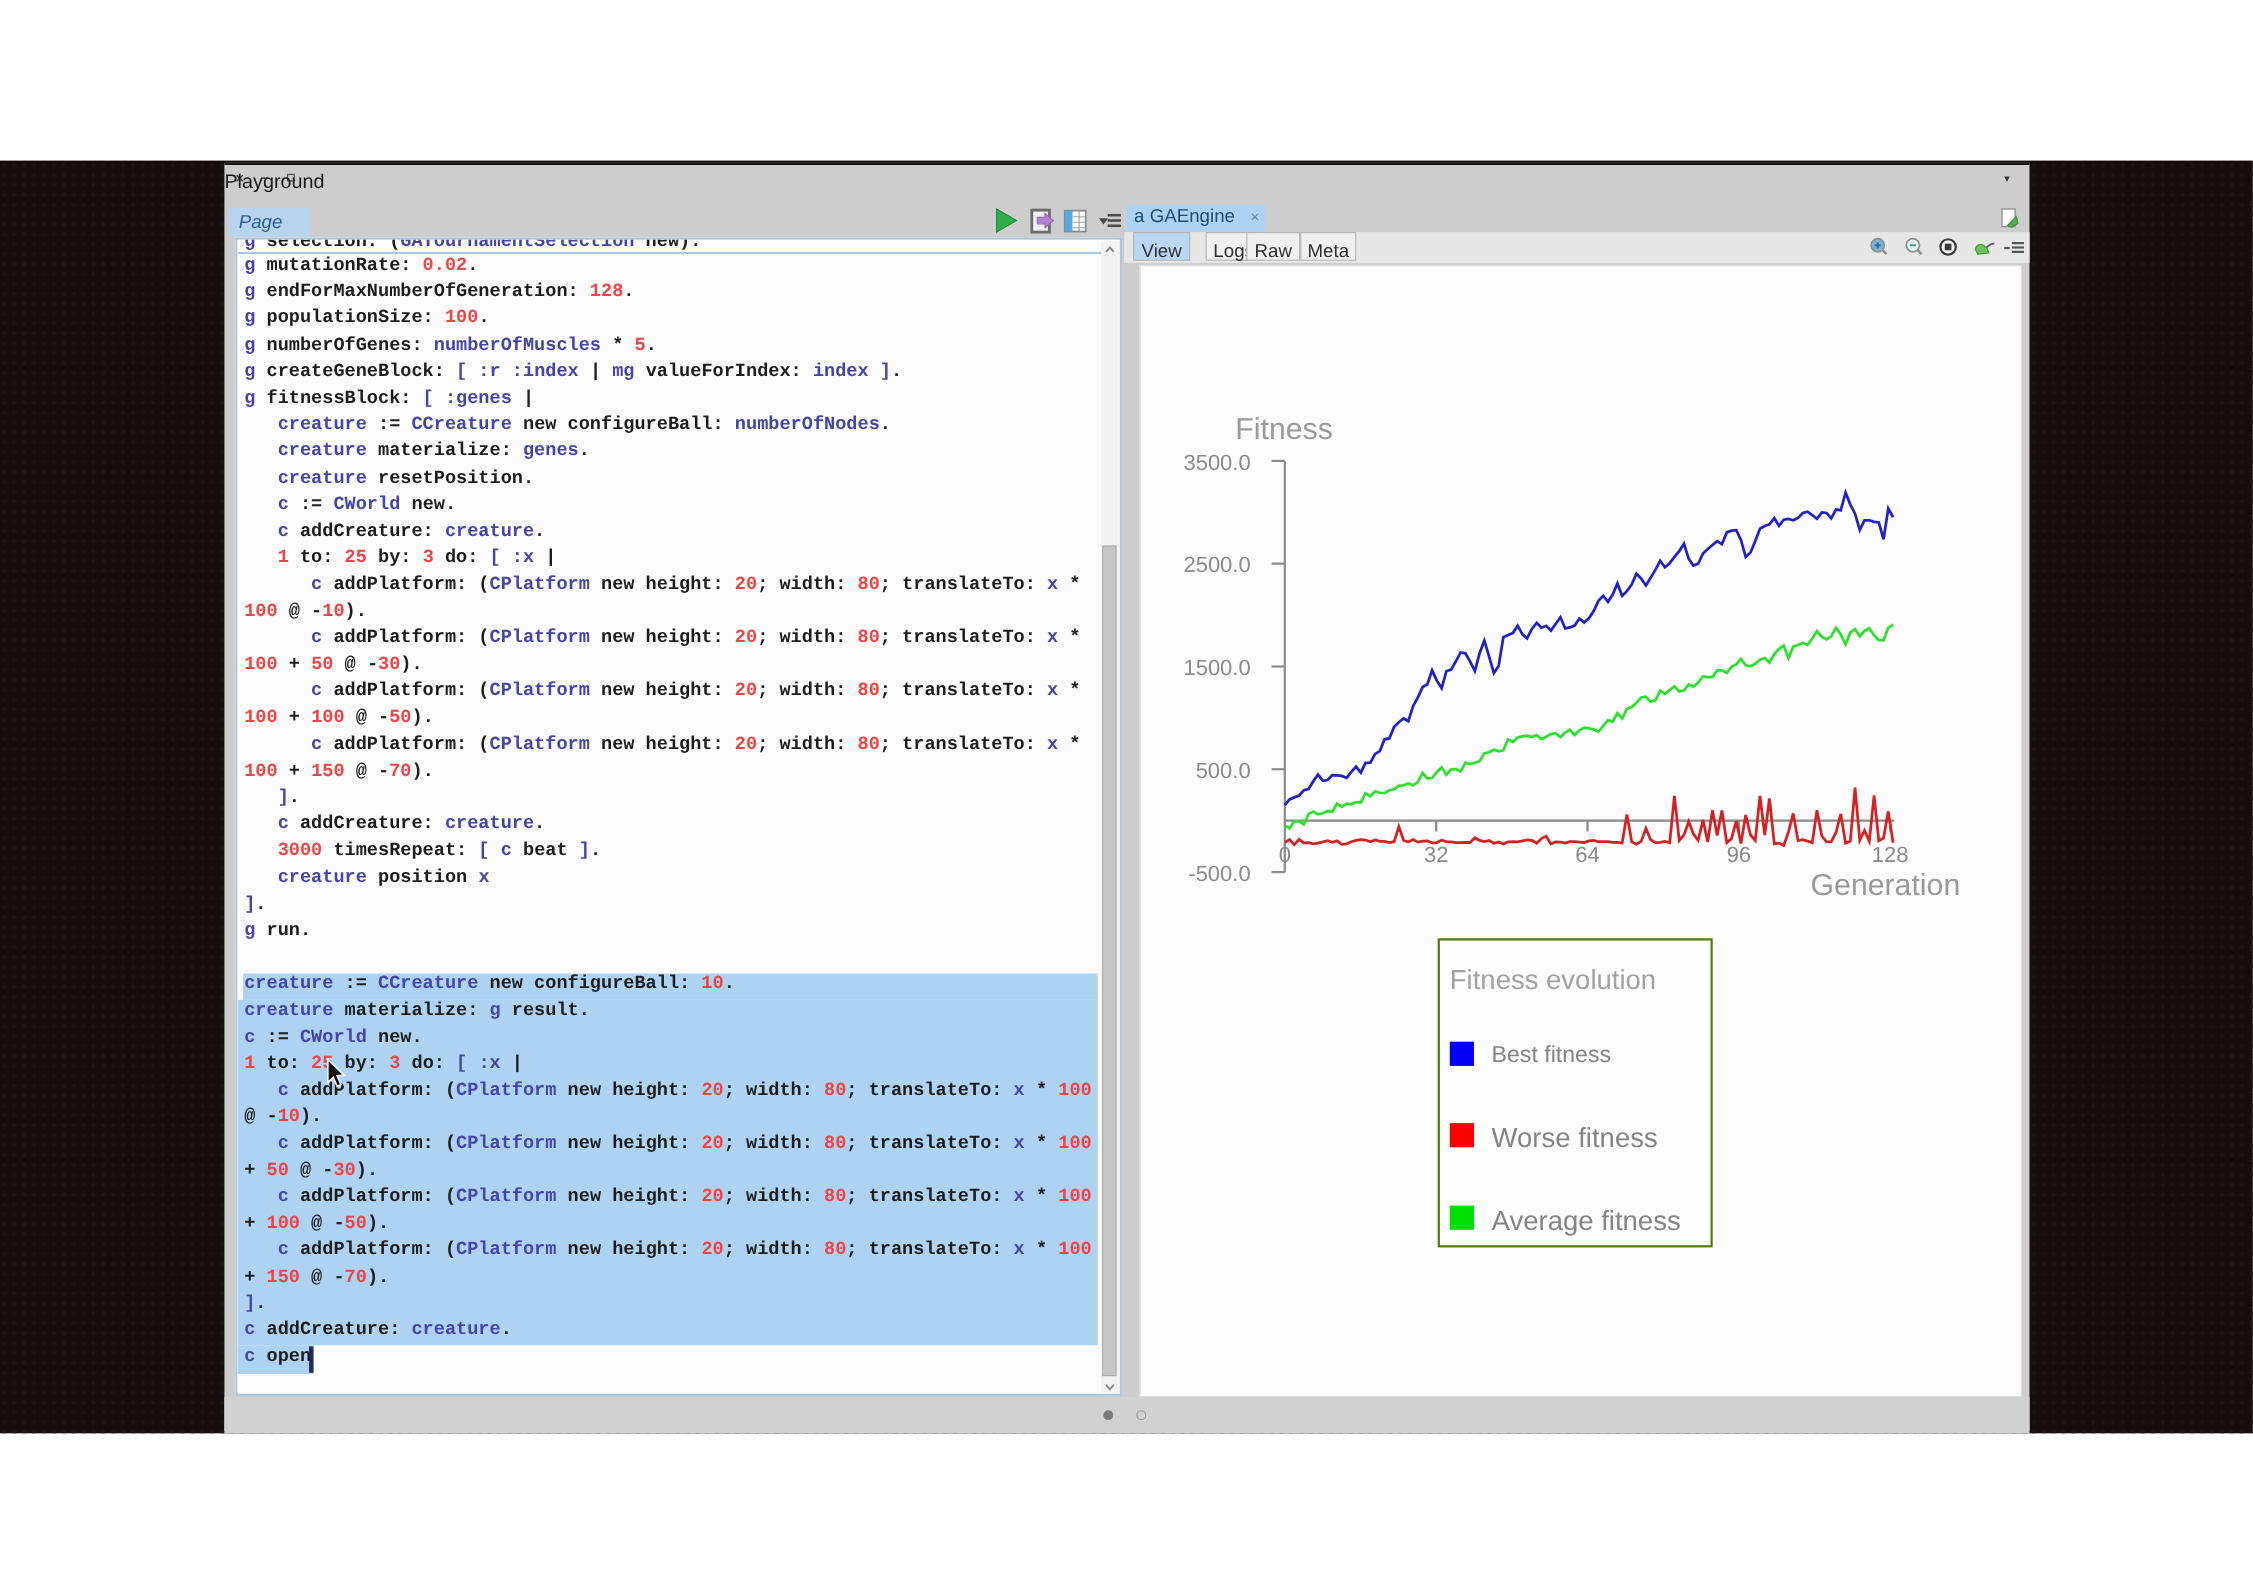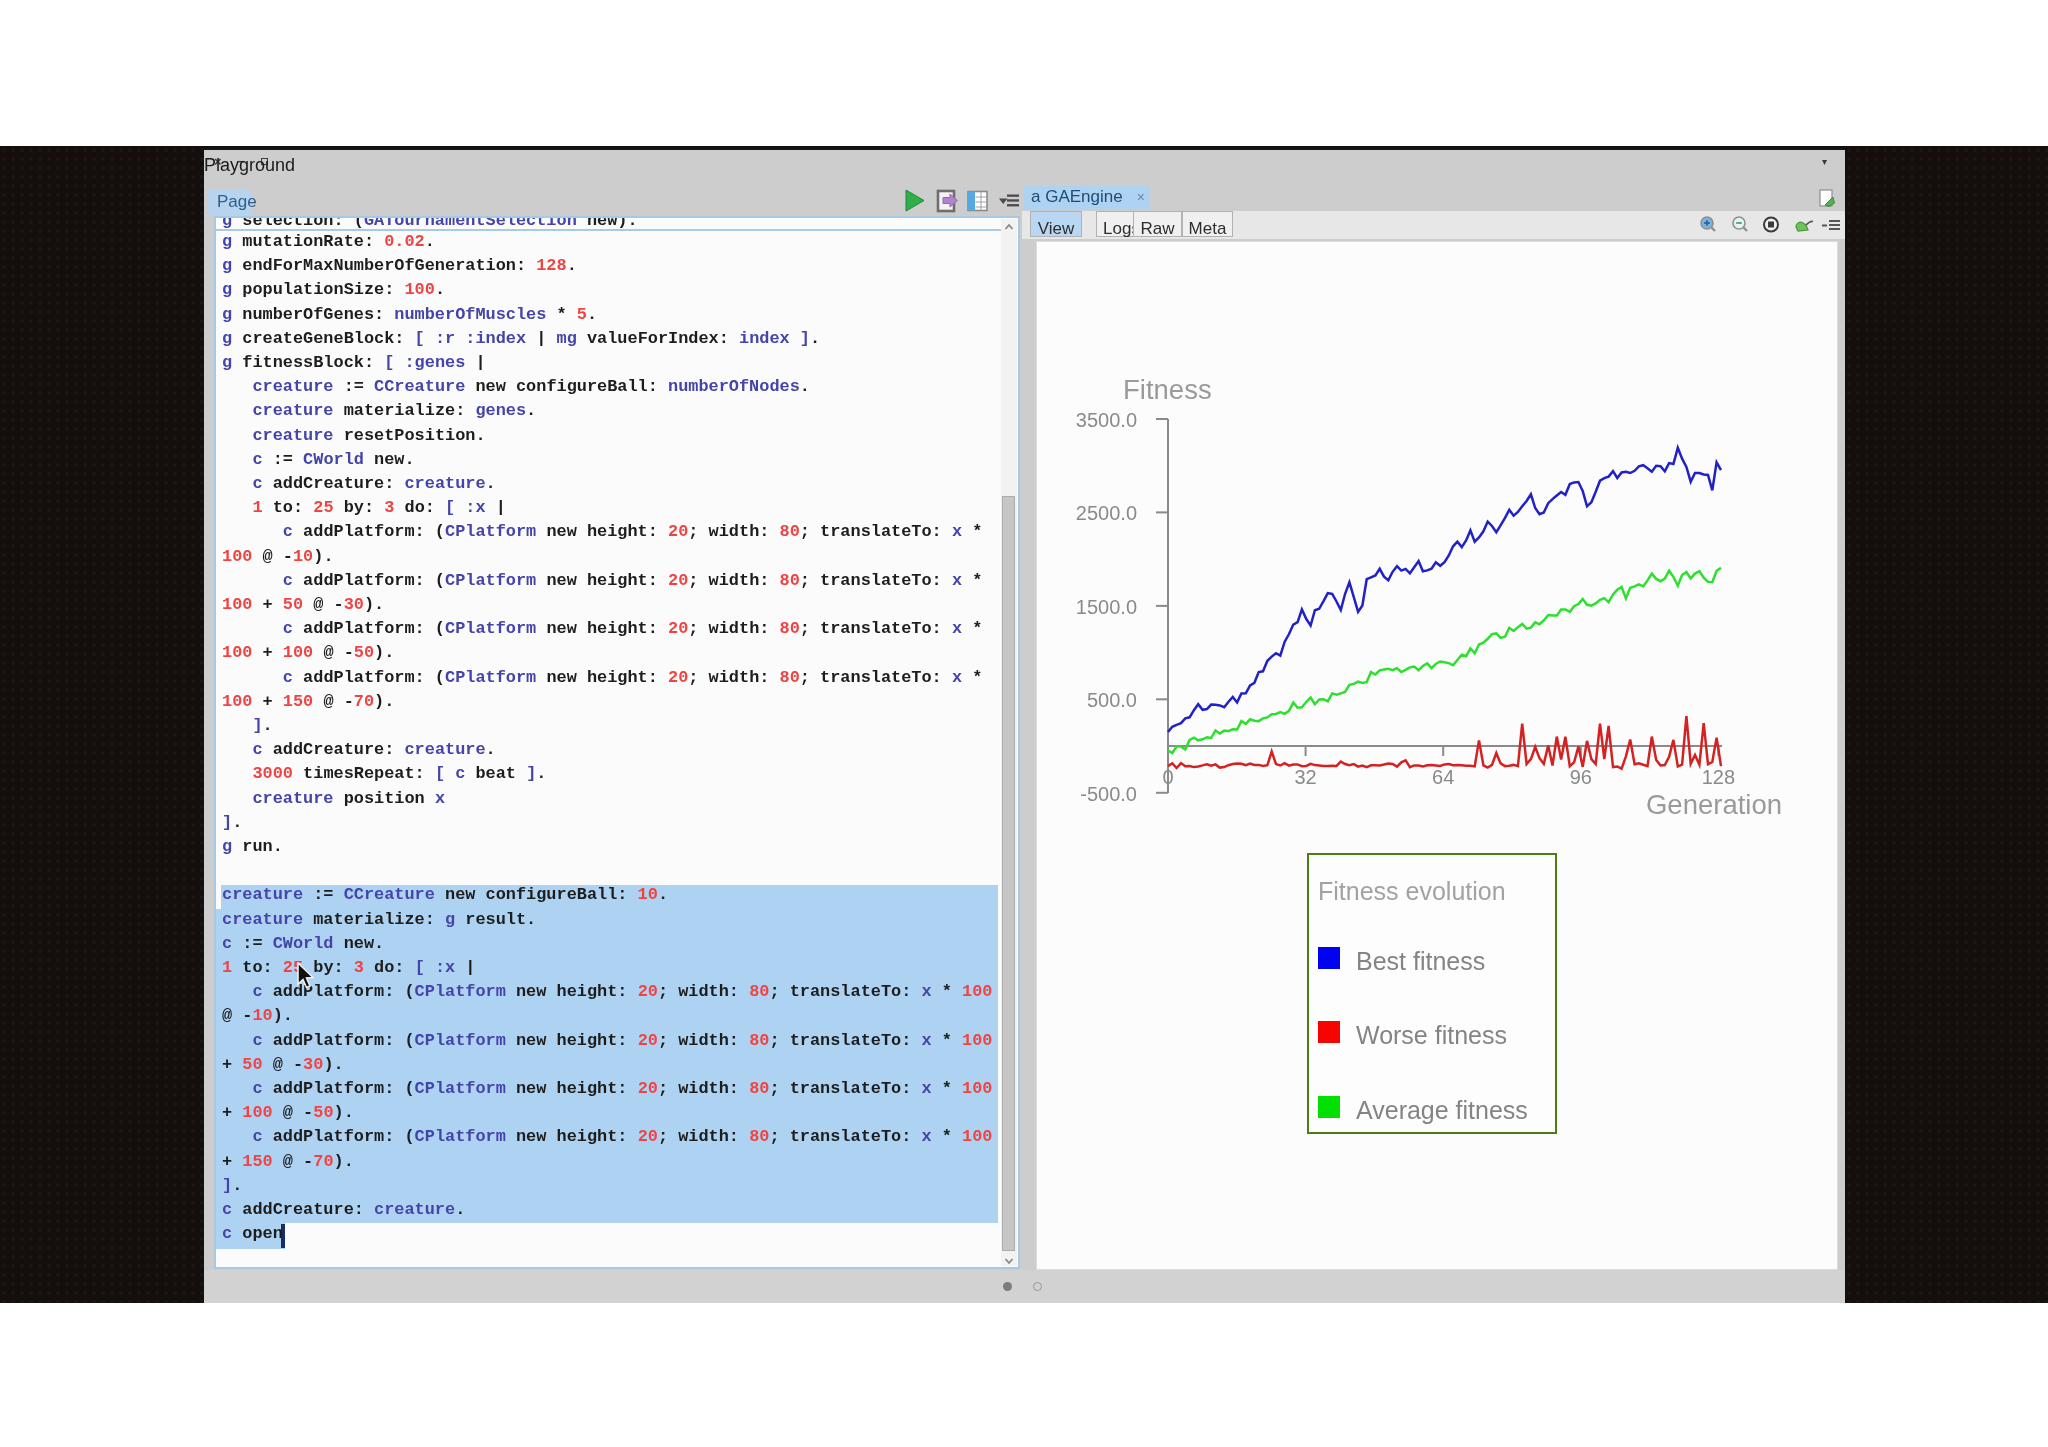--- a/index.html
+++ b/index.html
@@ -30,21 +30,21 @@
 <div id="darkbg"></div>
 <div id="win" class="sans">
   <div id="title">
     <div class="abs" style="left:10px;top:4px;font-size:13px;color:#3f3f3f;font-weight:bold;">×</div>
     <div class="abs" style="left:34px;top:3px;font-size:13px;color:#3f3f3f;font-weight:bold;">–</div>
     <div class="abs" style="left:57px;top:8px;width:7px;height:7px;border:1.8px solid #3f3f3f;"></div>
     <div id="ttext">Playground</div>
     <div id="tcaret">▾</div>
   </div>
 
-  <div class="abs" style="left:4px;top:39px;width:44px;height:26px;background:#b7d3ee;color:#2e5e90;font-size:17px;padding:3px 0 0 9px;">Page</div>
+  <div class="abs" style="left:4px;top:39px;width:74px;height:26px;background:#b7d3ee;color:#2e5e90;font-size:17px;padding:3px 0 0 9px;font-style:italic;">Page</div>
 
   <svg class="abs" style="left:698px;top:38px;" width="122" height="26" viewBox="0 0 122 26">
     <path d="M4 2 L22 12.5 L4 23 Z" fill="#2faf4a" stroke="#1d8a38" stroke-width="1"></path>
     <rect x="36" y="3" width="16" height="20" fill="#f2f2f2" stroke="#6e6e6e" stroke-width="2.6"></rect>
     <path d="M41 9.5 L48 9.5 L48 6 L55.5 12.5 L48 19 L48 15.5 L41 15.5 Z" fill="#b183cf" stroke="#9766b5" stroke-width="1"></path>
     <rect x="66" y="3.5" width="19" height="19" fill="#ffffff" stroke="#8a8a8a" stroke-width="1.6"></rect>
     <rect x="66" y="3.5" width="7" height="19" fill="#55a8e0"></rect>
     <line x1="79" y1="3.5" x2="79" y2="22.5" stroke="#a0a0a0" stroke-width="1"></line>
     <line x1="73.5" y1="9" x2="85" y2="9" stroke="#a0a0a0" stroke-width="1"></line>
     <line x1="73.5" y1="14" x2="85" y2="14" stroke="#a0a0a0" stroke-width="1"></line>
@@ -183,21 +183,21 @@
       <text x="678" y="573" text-anchor="middle">Generation</text>
     </g>
     <polyline fill="none" stroke="#d42222" stroke-width="2.5" points="132.0,525.1 136.3,522.3 140.6,527.0 145.0,522.1 149.3,525.3 153.6,525.1 157.9,526.1 162.2,525.5 166.6,524.4 170.9,523.2 175.2,524.7 179.5,523.4 183.8,526.6 188.2,526.1 192.5,524.2 196.8,523.0 201.1,522.4 205.4,522.7 209.8,524.2 214.1,522.6 218.4,523.9 222.7,523.9 227.0,524.9 231.4,524.2 235.7,510.5 240.0,523.1 244.3,524.5 248.6,522.2 253.0,524.6 257.3,523.6 261.6,523.4 265.9,525.2 270.2,525.0 274.6,522.9 278.9,524.1 283.2,524.4 287.5,525.0 291.8,525.0 296.2,524.8 300.5,524.9 304.8,520.6 309.1,523.0 313.4,524.1 317.8,523.1 322.1,525.6 326.4,524.5 330.7,526.2 335.0,524.3 339.4,524.2 343.7,524.4 348.0,523.5 352.3,522.5 356.6,523.0 361.0,525.6 365.3,521.3 369.6,519.3 373.9,526.2 378.2,524.4 382.6,524.6 386.9,525.4 391.2,524.2 395.5,524.1 399.8,524.5 404.2,524.9 408.5,523.4 412.8,523.0 417.1,524.2 421.4,524.1 425.8,524.2 430.1,524.7 434.4,524.8 438.7,525.4 443.0,499.4 447.4,524.3 451.7,526.5 456.0,523.9 460.3,512.0 464.6,522.4 469.0,525.1 473.3,524.7 477.6,523.9 481.9,525.2 486.2,482.6 490.6,523.0 494.9,518.1 499.2,505.9 503.5,517.2 507.8,522.9 512.2,504.5 516.5,524.5 520.8,495.6 525.1,518.6 529.4,495.7 533.8,525.2 538.1,521.4 542.4,505.5 546.7,525.9 551.0,499.9 555.4,518.1 559.7,523.0 564.0,482.6 568.3,518.1 572.6,484.9 577.0,526.0 581.3,525.5 585.6,527.7 589.9,515.3 594.2,498.5 598.6,523.2 602.9,522.3 607.2,523.7 611.5,525.1 615.8,495.6 620.2,519.0 624.5,524.4 628.8,524.1 633.1,515.8 637.4,498.9 641.8,525.4 646.1,523.7 650.4,475.1 654.7,522.8 659.0,513.9 663.4,523.7 667.7,482.1 672.0,523.3 676.3,520.9 680.6,496.6 685.0,525.1"></polyline>
     <polyline fill="none" stroke="#2ee02e" stroke-width="2.5" points="132.0,509.4 136.3,512.0 140.6,505.6 145.0,505.6 149.3,508.4 153.6,498.9 157.9,496.7 162.2,499.3 166.6,498.3 170.9,496.3 175.2,497.0 179.5,489.5 183.8,492.5 188.2,489.6 192.5,490.2 196.8,488.2 201.1,488.5 205.4,480.1 209.8,482.8 214.1,478.3 218.4,479.7 222.7,480.1 227.0,477.4 231.4,476.4 235.7,473.2 240.0,472.9 244.3,471.2 248.6,472.9 253.0,469.9 257.3,461.6 261.6,466.7 265.9,466.3 270.2,461.0 274.6,456.6 278.9,463.3 283.2,458.4 287.5,458.2 291.8,460.4 296.2,452.4 300.5,453.6 304.8,452.4 309.1,451.0 313.4,443.9 317.8,442.9 322.1,440.6 326.4,442.0 330.7,441.1 335.0,431.1 339.4,433.5 343.7,429.4 348.0,428.4 352.3,427.7 356.6,429.1 361.0,427.2 365.3,431.0 369.6,428.8 373.9,426.4 378.2,425.5 382.6,429.2 386.9,424.9 391.2,422.4 395.5,427.1 399.8,422.9 404.2,420.5 408.5,421.2 412.8,422.1 417.1,424.3 421.4,419.0 425.8,413.6 430.1,415.1 434.4,407.3 438.7,412.2 443.0,403.5 447.4,401.7 451.7,397.8 456.0,393.1 460.3,392.4 464.6,396.9 469.0,395.7 473.3,386.8 477.6,390.0 481.9,386.3 486.2,383.0 490.6,387.6 494.9,386.6 499.2,381.3 503.5,383.3 507.8,379.5 512.2,374.0 516.5,374.6 520.8,374.6 525.1,368.5 529.4,368.4 533.8,370.8 538.1,365.2 542.4,363.1 546.7,358.0 551.0,363.8 555.4,364.7 559.7,362.4 564.0,358.8 568.3,357.2 572.6,361.3 577.0,353.5 581.3,348.8 585.6,346.0 589.9,357.4 594.2,346.8 598.6,345.4 602.9,343.3 607.2,345.4 611.5,339.4 615.8,332.7 620.2,337.9 624.5,340.2 628.8,337.5 633.1,329.7 637.4,335.8 641.8,344.7 646.1,334.0 650.4,331.0 654.7,337.4 659.0,332.6 663.4,330.2 667.7,336.6 672.0,340.9 676.3,341.2 680.6,329.8 685.0,326.9"></polyline>
     <polyline fill="none" stroke="#2121c8" stroke-width="2.5" points="132.0,491.0 136.3,485.8 140.6,483.9 145.0,482.2 149.3,477.4 153.6,476.3 157.9,469.2 162.2,463.2 166.6,468.8 170.9,468.1 175.2,463.6 179.5,463.8 183.8,464.4 188.2,466.2 192.5,460.7 196.8,455.9 201.1,461.4 205.4,452.5 209.8,452.3 214.1,444.4 218.4,441.8 222.7,431.1 227.0,430.3 231.4,419.8 235.7,415.6 240.0,412.2 244.3,414.7 248.6,401.0 253.0,393.0 257.3,383.6 261.6,381.1 265.9,368.4 270.2,377.8 274.6,384.6 278.9,369.2 283.2,367.8 287.5,360.2 291.8,352.1 296.2,352.9 300.5,360.5 304.8,369.0 309.1,352.8 313.4,341.3 317.8,356.1 322.1,370.9 326.4,364.5 330.7,338.2 335.0,336.3 339.4,334.4 343.7,327.8 348.0,335.7 352.3,339.3 356.6,330.8 361.0,325.2 365.3,329.6 369.6,327.9 373.9,332.3 378.2,326.3 382.6,320.1 386.9,330.3 391.2,329.4 395.5,327.7 399.8,321.3 404.2,324.8 408.5,321.1 412.8,314.5 417.1,305.3 421.4,300.6 425.8,306.1 430.1,299.5 434.4,289.4 438.7,300.7 443.0,296.4 447.4,290.3 451.7,280.6 456.0,285.0 460.3,291.2 464.6,284.3 469.0,276.9 473.3,268.8 477.6,274.7 481.9,271.0 486.2,265.3 490.6,260.0 494.9,253.3 499.2,267.0 503.5,273.2 507.8,271.5 512.2,262.2 516.5,258.1 520.8,254.5 525.1,251.0 529.4,253.8 533.8,243.0 538.1,241.4 542.4,241.0 546.7,249.9 551.0,265.3 555.4,261.2 559.7,250.8 564.0,239.7 568.3,237.2 572.6,235.6 577.0,230.1 581.3,237.0 585.6,231.5 589.9,230.7 594.2,232.0 598.6,229.8 602.9,225.3 607.2,224.2 611.5,227.2 615.8,230.7 620.2,224.8 624.5,225.3 628.8,230.3 633.1,222.1 637.4,223.0 641.8,206.8 646.1,217.7 650.4,226.0 654.7,240.7 659.0,232.0 663.4,232.0 667.7,233.4 672.0,233.9 676.3,249.3 680.6,221.3 685.0,229.2"></polyline>
   </svg>
 
   <div class="abs" style="left:1103px;top:703px;width:250px;height:281px;border:2px solid #4d7c0f;background:#fdfdfd;">
     <div class="abs sans" style="left:9px;top:22px;font-size:25px;color:#a2a2a2;">Fitness evolution</div>
     <div class="abs" style="left:9px;top:92px;width:22px;height:22px;background:#0202f2;"></div>
-    <div class="abs sans" style="left:47px;top:92px;font-size:25px;color:#848484;">Best fitness</div>
+    <div class="abs sans" style="left:47px;top:92px;font-size:21px;color:#848484;">Best fitness</div>
     <div class="abs" style="left:9px;top:166px;width:22px;height:22px;background:#f80400;"></div>
     <div class="abs sans" style="left:47px;top:166px;font-size:25px;color:#848484;">Worse fitness</div>
     <div class="abs" style="left:9px;top:241px;width:22px;height:22px;background:#02e002;"></div>
     <div class="abs sans" style="left:47px;top:241px;font-size:25px;color:#848484;">Average fitness</div>
   </div>
 
   <svg class="abs" style="left:91px;top:812px;" width="22" height="30" viewBox="0 0 22 30">
     <path d="M3 1 L3 22 L8 17.5 L11.5 25.5 L15 24 L11.5 16 L18 15.5 Z" fill="#111" stroke="#eee" stroke-width="1.6"></path>
   </svg>
   <div id="footer">

